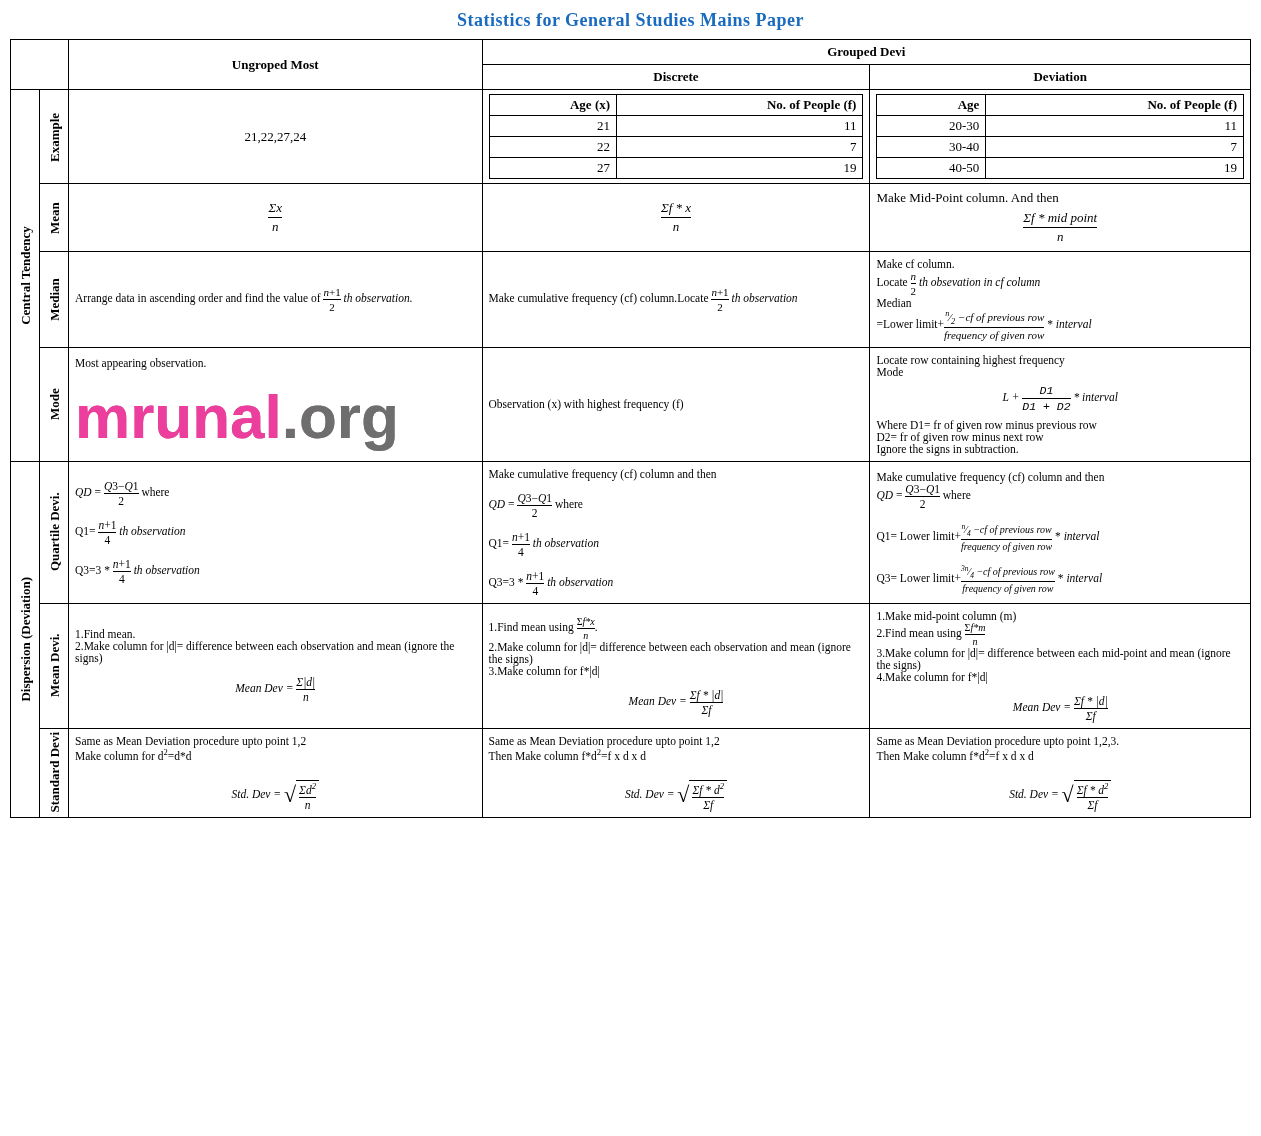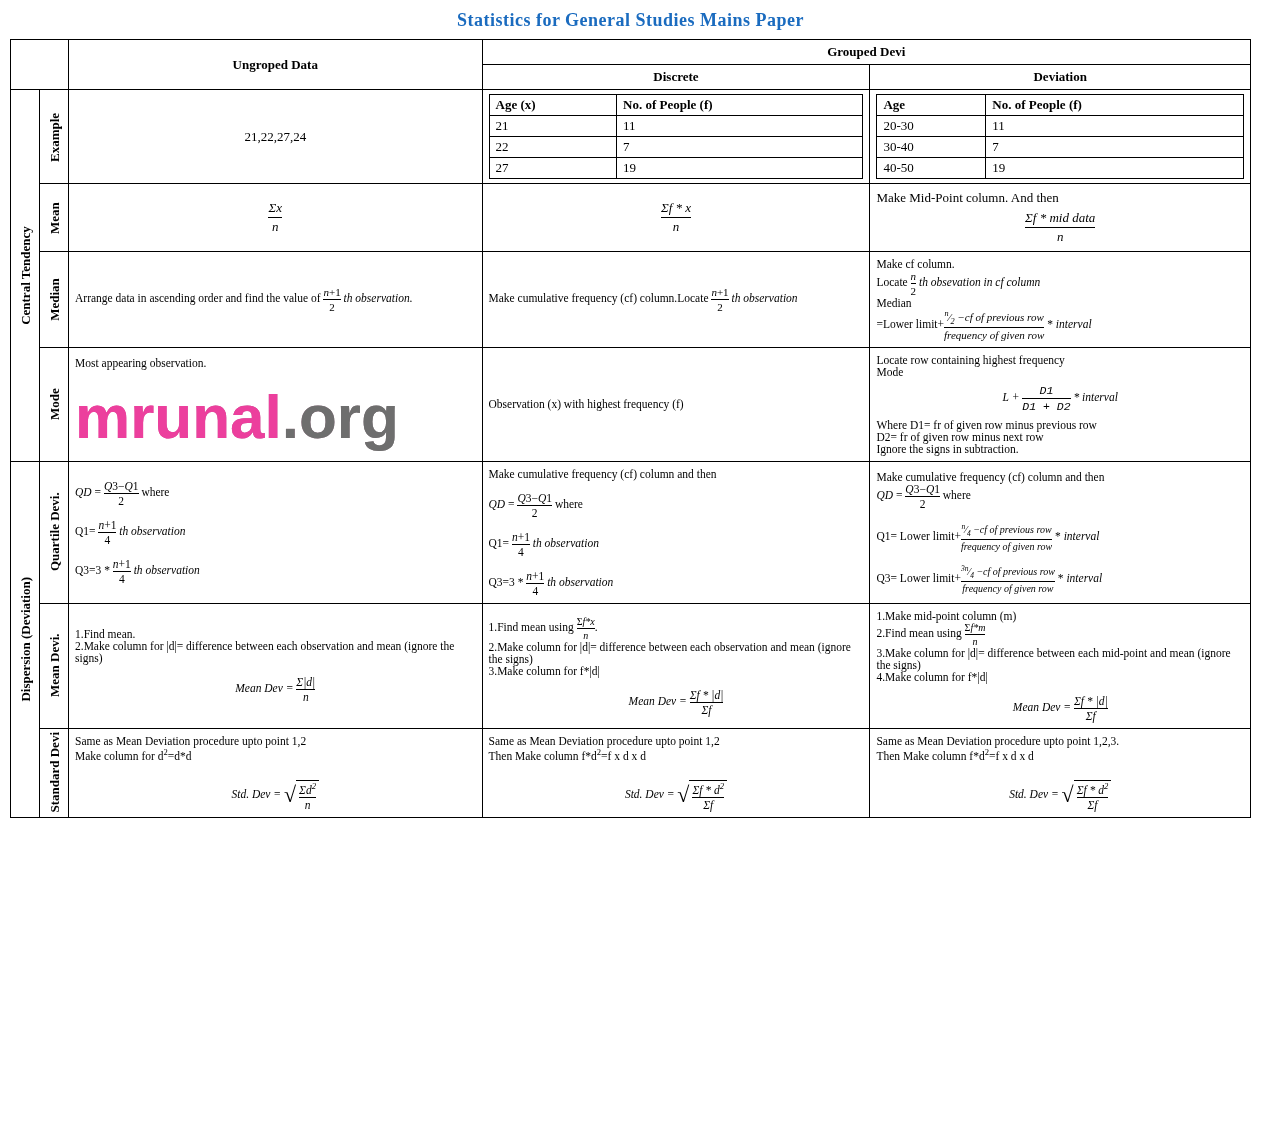--- a/index.html
+++ b/index.html
@@ -61,21 +61,21 @@
       padding-top: 1px;
     }
     .inner-table {
       width: 100%;
       border-collapse: collapse;
       margin: 0 auto;
     }
     .inner-table td, .inner-table th {
       border: 1px solid #000;
       padding: 2px 6px;
-      text-align: left;
+      text-align: right;
     }
     .watermark-cell {
       position: relative;
       text-align: left;
       vertical-align: middle;
     }
     .watermark {
       font-size: 62px;
       font-weight: 900;
       font-family: Arial, sans-serif;
@@ -108,21 +108,21 @@
   </style>
 </head>
 <body>
 
 <div class="page-title">Statistics for General Studies Mains Paper</div>
 
 <table class="main-table">
   <thead>
     <tr>
       <td colspan="2" rowspan="2" style="border:1px solid #000;"></td>
-      <td class="section-header" rowspan="2">Ungroped Data</td>
+      <td class="section-header" rowspan="2">Ungroped Most</td>
       <td class="section-header" colspan="3">Grouped Devi</td>
     </tr>
     <tr>
       <td class="section-header">Discrete</td>
       <td colspan="2" class="section-header">Deviation</td>
     </tr>
   </thead>
   <tbody>
 
     <tr>
@@ -186,21 +186,21 @@
       <td class="formula centered">
         <span class="formula-frac">
           <span class="num">Σ<i>f</i> * <i>x</i></span>
           <span class="den"><i>n</i></span>
         </span>
       </td>
       <td colspan="2" class="left top" style="padding:6px;">
         Make Mid-Point column. And then<br>
         <div class="formula centered" style="margin-top:4px;">
           <span class="formula-frac">
-            <span class="num">Σ<i>f</i> * <i>mid data</i></span>
+            <span class="num">Σ<i>f</i> * <i>mid point</i></span>
             <span class="den"><i>n</i></span>
           </span>
         </div>
       </td>
     </tr>
 
     <tr>
       <td class="rotated-cell">Median</td>
       <td class="left top text-small" style="padding:6px;">
         Arrange data in ascending order and find the value of 
@@ -215,21 +215,21 @@
         <span class="formula-frac" style="display:inline-block;vertical-align:middle;">
           <span class="num" style="font-size:11px;"><i>n</i>+1</span>
           <span class="den" style="font-size:11px;">2</span>
         </span>
         <i>th observation</i>
       </td>
       <td colspan="2" class="left top text-small" style="padding:6px;">
         Make cf column.<br>
         Locate <span class="formula-frac" style="display:inline-block;vertical-align:middle;"><span class="num" style="font-size:11px;"><i>n</i></span><span class="den" style="font-size:11px;">2</span></span> <i>th obsevation in cf column</i><br>
         Median<br>
-        =Lower limit+<span class="formula-frac" style="display:inline-block;vertical-align:middle;"><span class="num" style="font-size:11px;"><i><sup>n</sup>⁄<sub>2</sub> −cf of previous row</i></span><span class="den" style="font-size:11px;"><i>frequency of given row</i></span></span> * <i>interval</i>
+        =Lower limit+<span class="formula-frac" style="display:inline-block;vertical-align:middle;"><span class="num" style="font-size:11px;text-align:right;"><i><sup>n</sup>⁄<sub>2</sub> −cf of previous row</i></span><span class="den" style="font-size:11px;"><i>frequency of given row</i></span></span> * <i>interval</i>
       </td>
     </tr>
 
     <tr>
       <td class="rotated-cell">Mode</td>
       <td class="left top text-small" style="padding:6px;">
         Most appearing observation.<br><br>
         <div class="watermark-cell">
           <span class="watermark"><span style="-webkit-text-fill-color:#e91e8c;color:#e91e8c;">mrunal</span><span class="org">.org</span></span>
         </div>

